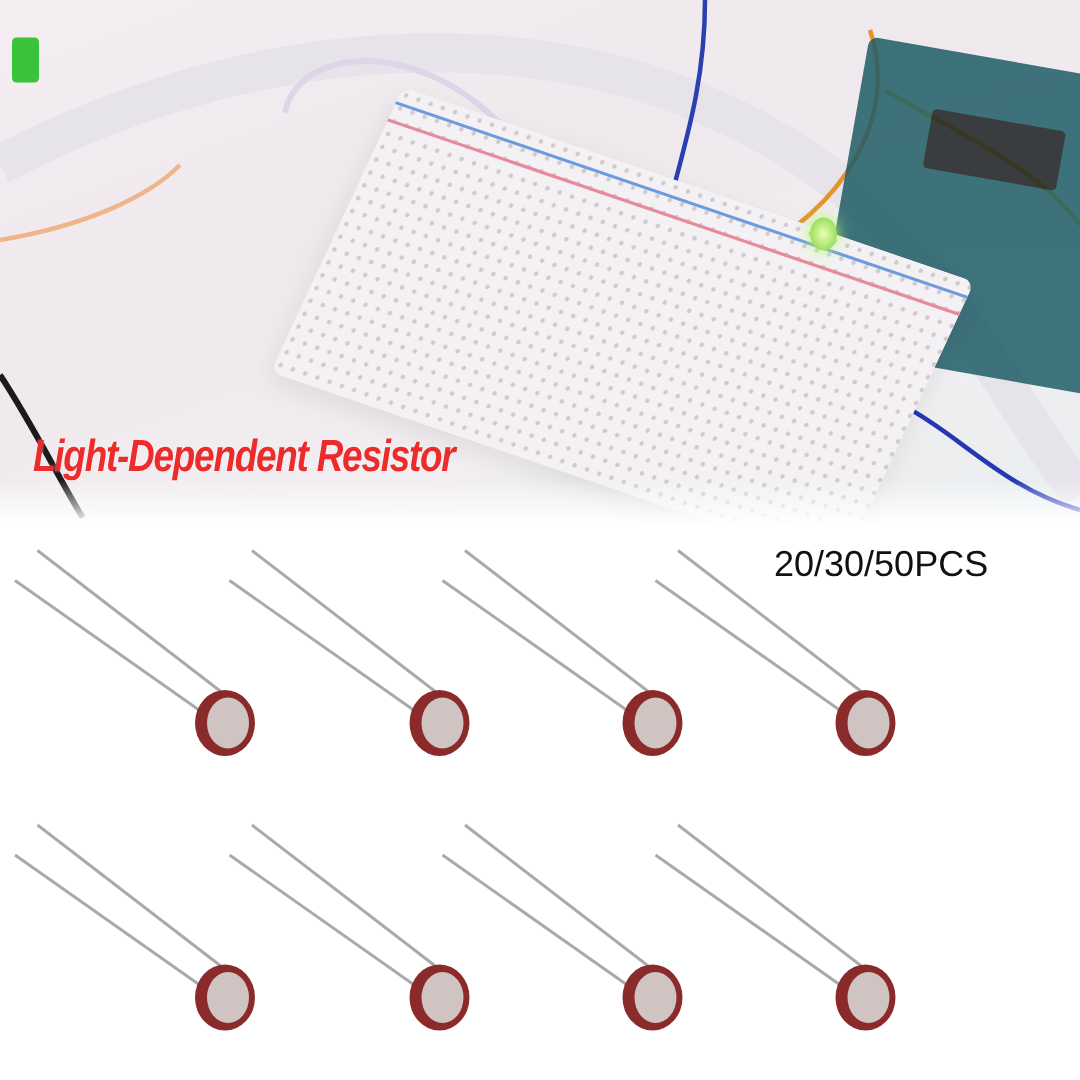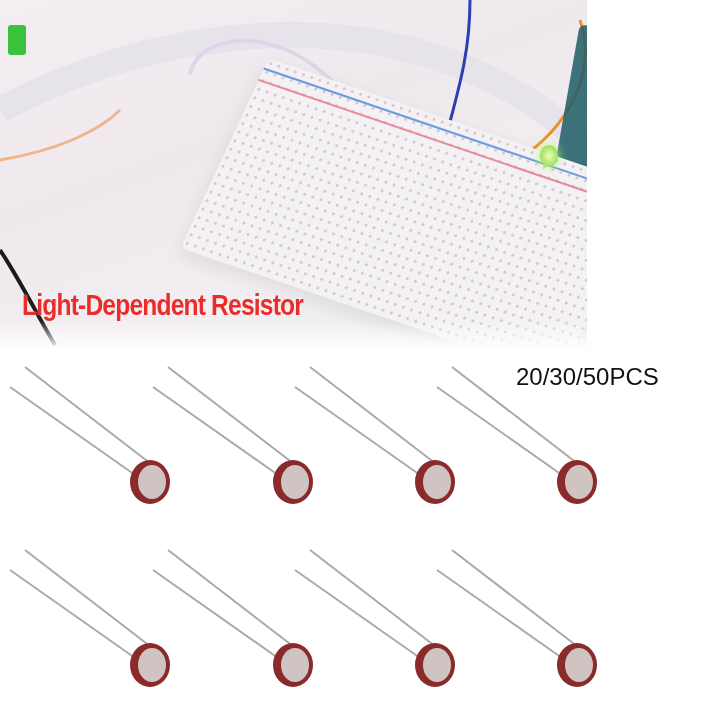--- a/index.html
+++ b/index.html
@@ -1,18 +1,18 @@
 <!DOCTYPE html>
 <html><head>
 <meta charset="utf-8">
 <style>
   html,body{margin:0;padding:0;}
   body{width:720px;height:720px;overflow:hidden;background:#fff;position:relative;font-family:"Liberation Sans",sans-serif;}
-  .hero{position:absolute;left:0;top:0;width:587px;height:350px;overflow:hidden;
-    background:linear-gradient(160deg,#f4eef2 0%,#efe9ee 40%,#f2eef1 70%,#e9eef0 100%);}
+  .hero{position:absolute;left:0;top:0;width:720px;height:350px;overflow:hidden;
+    background:linear-gradient(160deg,#f4eef2 0%,#efe9ee 40%,#f2eef1 70%,#e9eef0 100%);font-style:italic;}
   .hero-fade{position:absolute;left:0;right:0;bottom:0;height:30px;background:linear-gradient(to bottom,rgba(255,255,255,0),#fff);}
   .breadboard{position:absolute;left:205px;top:118px;width:420px;height:200px;transform:skewX(-8deg) rotate(18deg);
     background:#f3f1f3;border-radius:8px;box-shadow:0 6px 18px rgba(0,0,0,.08);
     background-image:radial-gradient(#cfc8cd 1.3px,transparent 1.6px);background-size:9px 9px;}
   .rail-red{position:absolute;left:0;right:0;top:22px;height:2px;background:#e78a99;}
   .rail-blue{position:absolute;left:0;right:0;top:10px;height:2px;background:#6d9be0;}
   .arduino{position:absolute;left:560px;top:40px;width:200px;height:210px;background:#1f5d66;transform:rotate(10deg);border-radius:6px;opacity:.85;}
   .chip{position:absolute;left:50px;top:40px;width:90px;height:40px;background:#1a1f22;border-radius:3px;}
   .led{position:absolute;border-radius:50%;}
   .hero-title{position:absolute;left:22px;top:288px;font-size:30px;font-weight:bold;color:#ec2b2b;letter-spacing:-1px;transform:scaleX(.82);transform-origin:left center;

